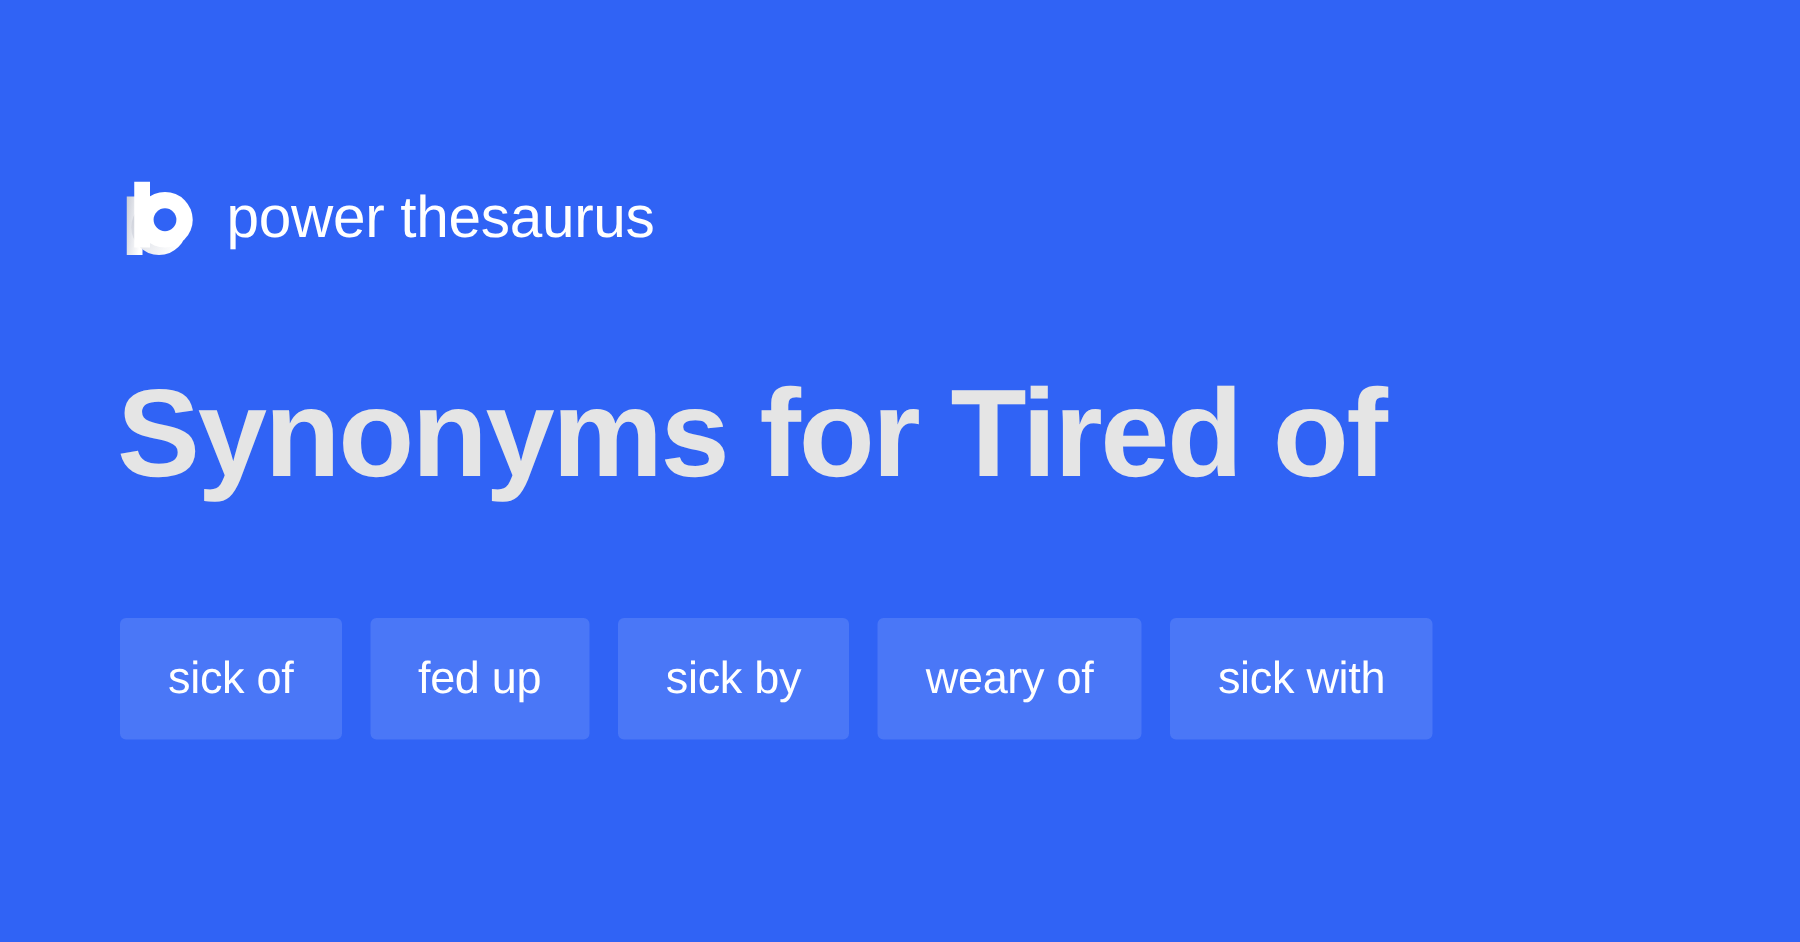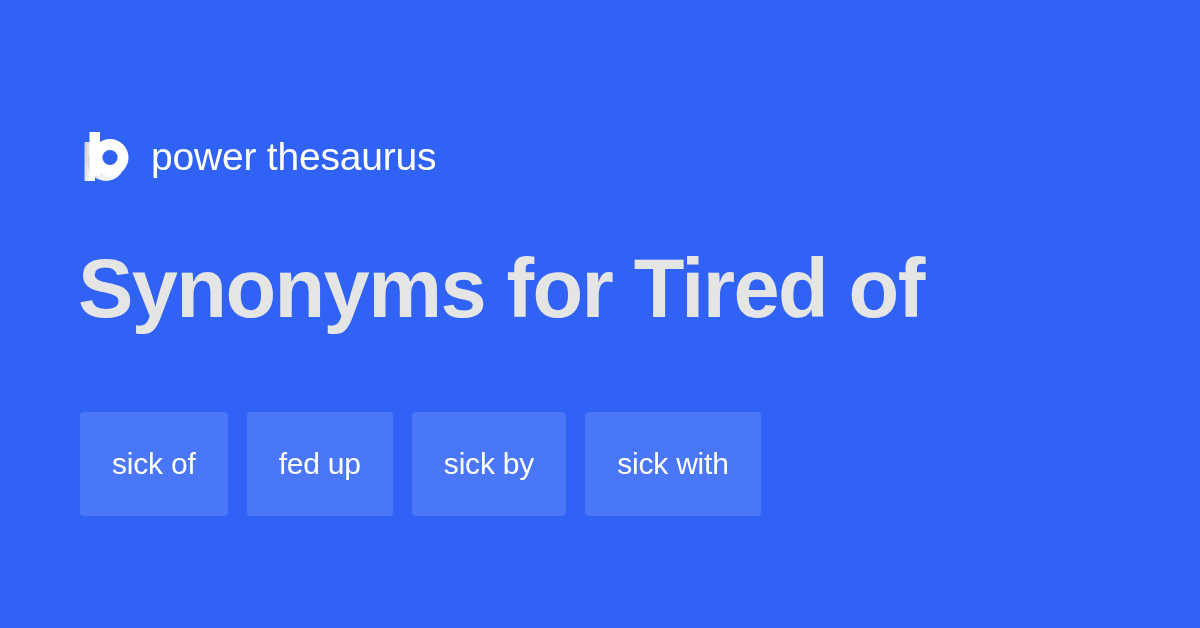--- a/index.html
+++ b/index.html
@@ -11,21 +11,21 @@
     background:#3063f5;
     font-family:"Liberation Sans", sans-serif;
     -webkit-font-smoothing:antialiased;
     position:relative;
   }
 
   
   .brand {
     position:absolute;
     left:80px;
-    top:128px;
+    top:117px;
     display:flex;
     align-items:center;
     height:56px;
   }
   .brand-mark {
     width:49px;
     height:49px;
     display:block;
     flex:0 0 auto;
   }
@@ -58,21 +58,21 @@
     left:80px;
     top:412px;
     display:flex;
     align-items:stretch;
     gap:19px;
     height:80px;
   }
   .chip {
     background:#4a77f7;
     border-radius:4px;
-    height:104px;
+    height:81px;
     display:flex;
     align-items:center;
     justify-content:center;
     padding:0 32px;
     font-size:30px;
     line-height:1;
     font-weight:400;
     color:#ffffff;
     letter-spacing:-0.2px;
     white-space:nowrap;
@@ -104,14 +104,15 @@
 
   <span class="brand-name">power thesaurus</span>
 </div>
 
 <h1 class="headline">Synonyms for Tired of</h1>
 
 <div class="chips">
   <div class="chip">sick of</div>
   <div class="chip">fed up</div>
   <div class="chip">sick by</div>
+  <div class="chip">weary of</div>
   <div class="chip">sick with</div>
 </div>
 
 </body></html>

